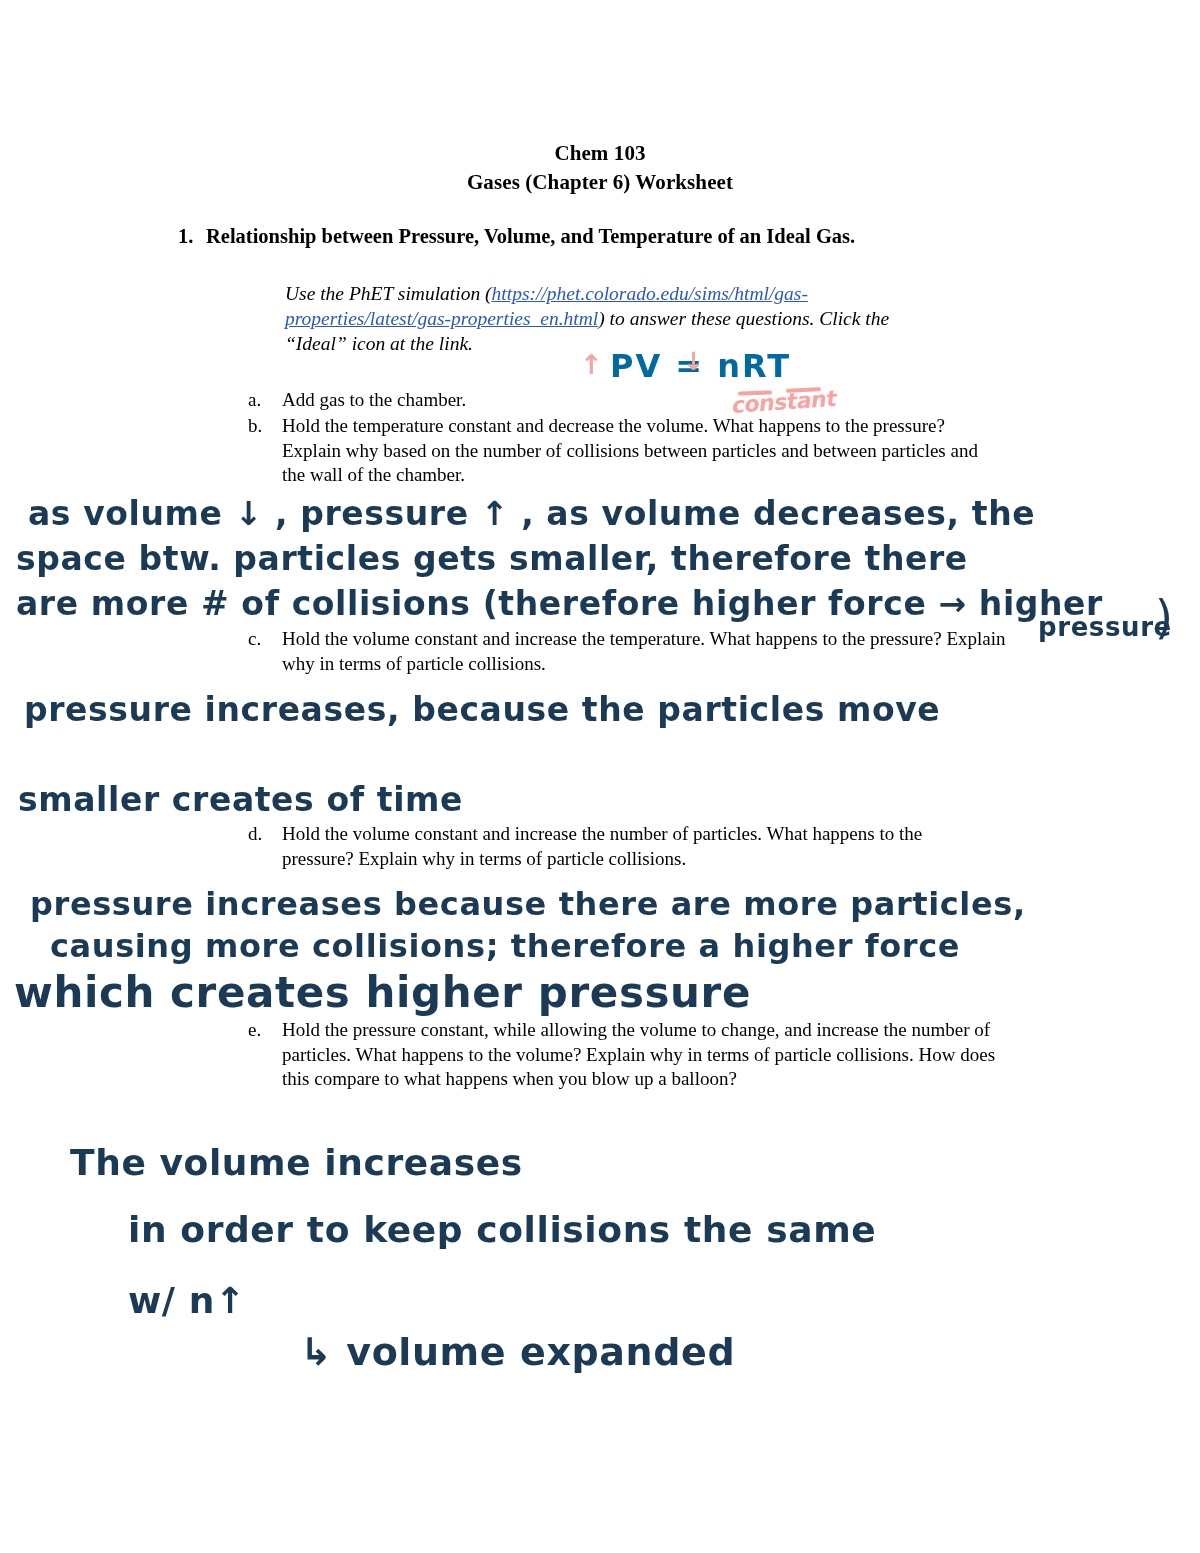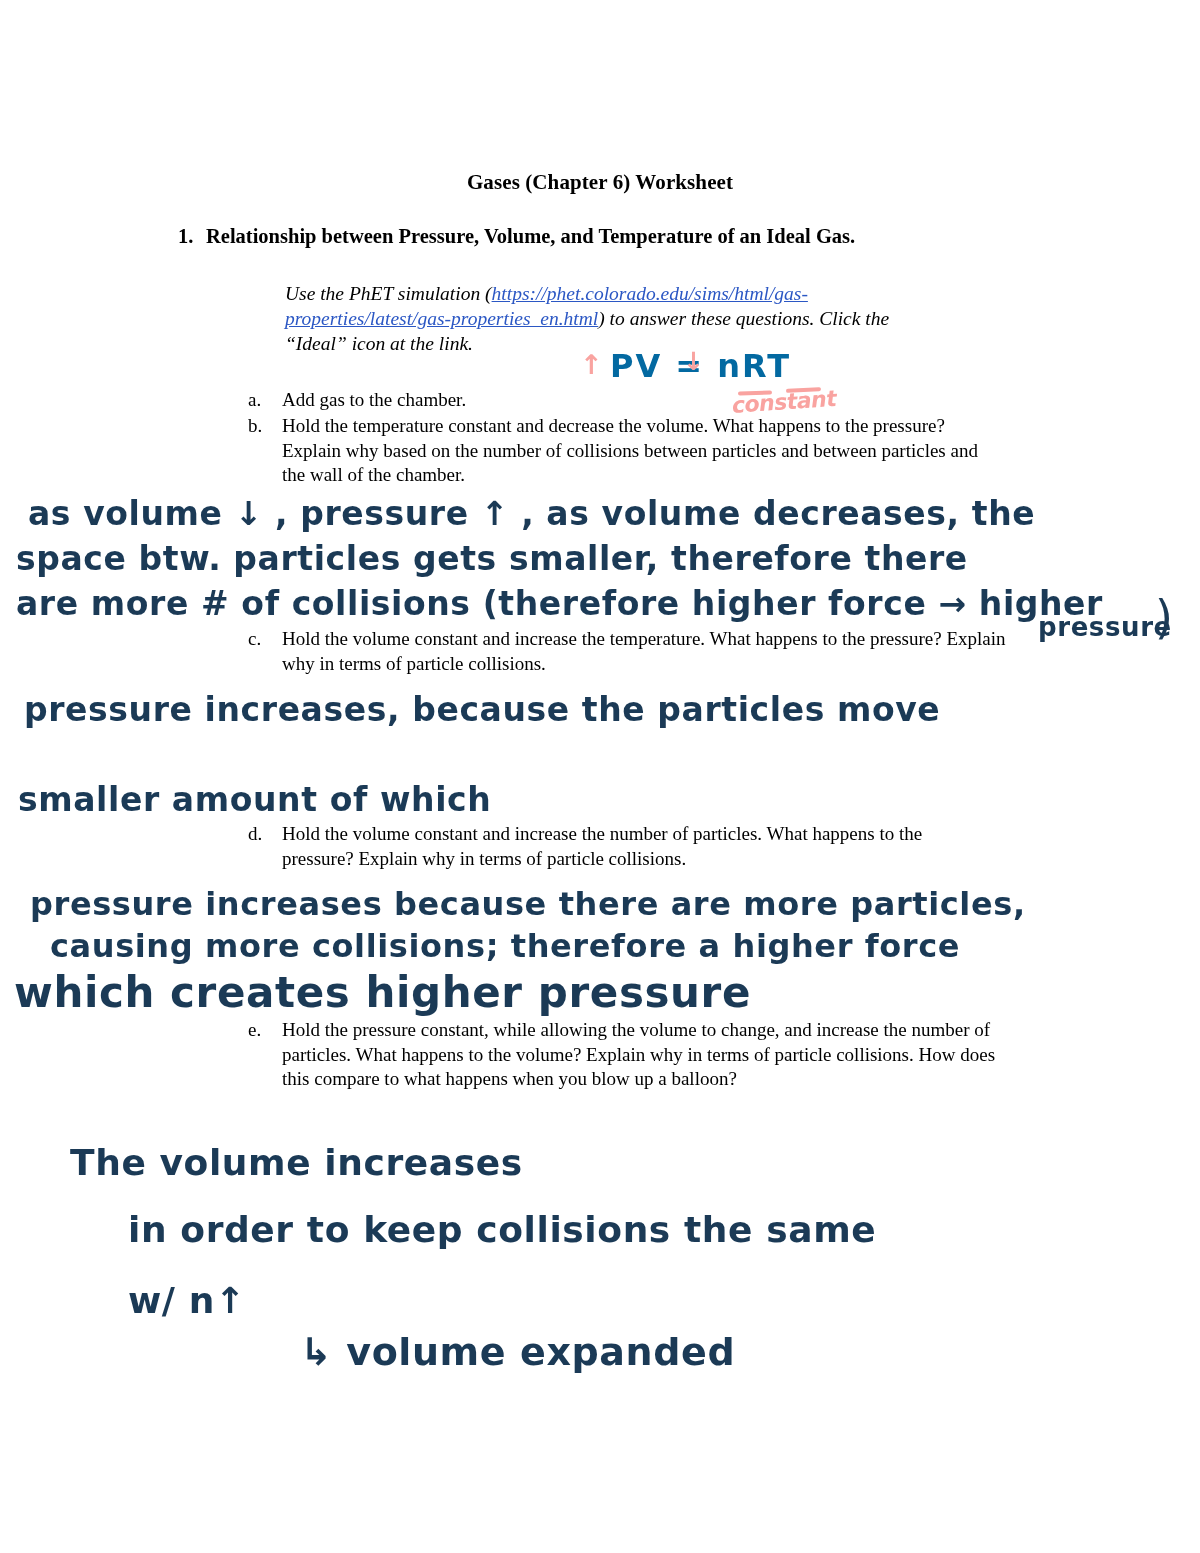--- a/index.html
+++ b/index.html
@@ -188,20 +188,21 @@
   #anse-1 { left: 70px;  top: 1142px; font-size: 36px; }
   #anse-2 { left: 128px; top: 1209px; font-size: 36px; }
   #anse-3 { left: 128px; top: 1280px; font-size: 36px; }
   #anse-4 { left: 300px; top: 1330px; font-size: 38px; }
 </style>
 </head>
 <body>
 
 <div id="page">
 
+  <div class="doc-title" id="title-line1">Chem 103</div>
   <div class="doc-title" id="title-line2">Gases (Chapter 6) Worksheet</div>
 
   <div class="q-heading">
     <span class="q-num">1.</span><span>Relationship between Pressure, Volume, and Temperature of an Ideal Gas.</span>
   </div>
 
   <div class="intro">
     <span>Use the PhET simulation (</span><a class="link" href="#">https://phet.colorado.edu/sims/html/gas-properties/latest/gas-properties_en.html</a><span>) to answer these questions.  Click the “Ideal” icon at the link.</span>
   </div>
 
@@ -239,21 +240,21 @@
     <span class="body">Hold the pressure constant, while allowing the volume to change, and increase the number of particles. What happens to the volume?  Explain why in terms of particle collisions.  How does this compare to what happens when you blow up a balloon?</span>
   </div>
 
   <div class="hand" id="ansb-1">as volume ↓ , pressure ↑ , as volume decreases, the</div>
   <div class="hand" id="ansb-3">are more # of collisions (therefore higher force → higher</div>
   <div class="hand" id="ansb-2">space btw. particles gets smaller, therefore there</div>
   <div class="hand" id="ansb-4">pressure</div>
   <div class="hand" id="ansb-paren">)</div>
 
   <div class="hand" id="ansc-1">pressure   increases, because the particles move</div>
-  <div class="hand" id="ansc-3">smaller amount of which</div>
+  <div class="hand" id="ansc-3">smaller creates of time</div>
 
   <div class="hand" id="ansd-1">pressure   increases because there are more particles,</div>
   <div class="hand" id="ansd-2">causing more collisions; therefore a higher force</div>
   <div class="hand" id="ansd-3">which creates higher pressure</div>
 
   <div class="hand" id="anse-2">in order to keep collisions the same</div>
   <div class="hand" id="anse-1">The volume increases</div>
   <div class="hand" id="anse-3">w/ n↑</div>
   <div class="hand" id="anse-4">↳ volume expanded</div>
 

